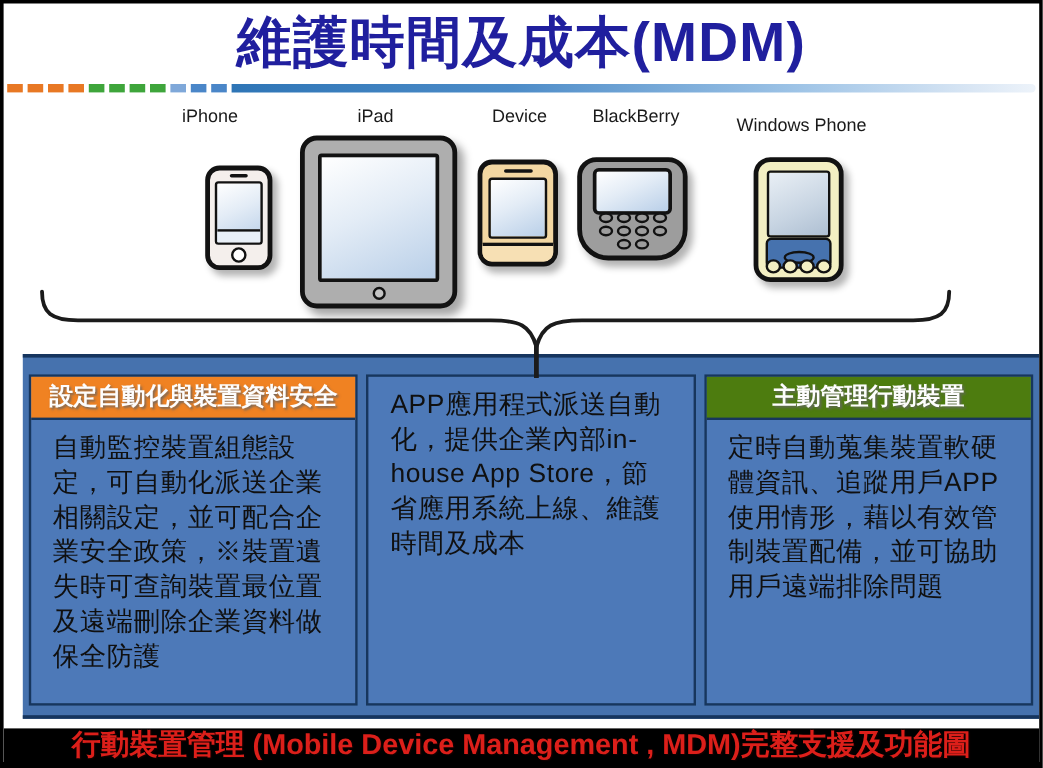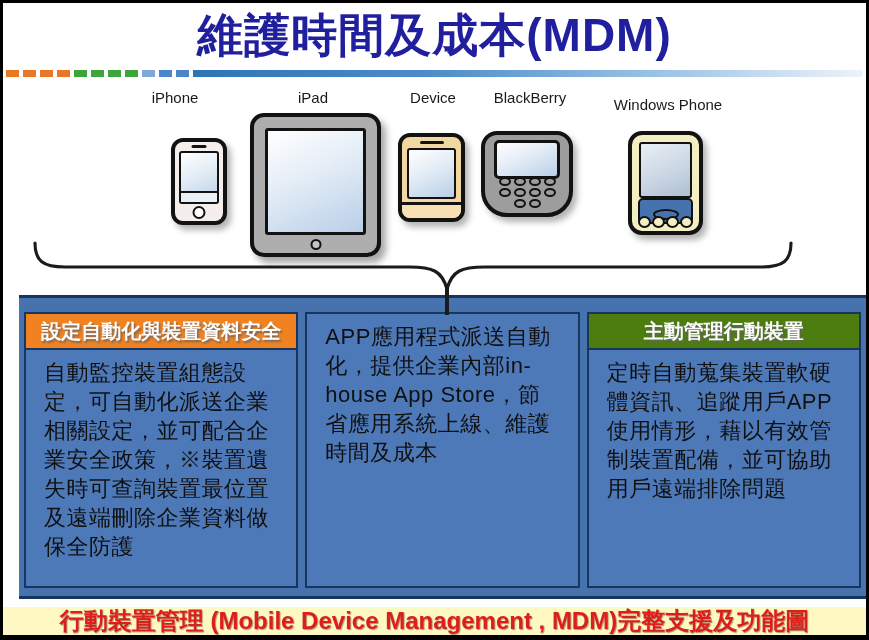--- a/index.html
+++ b/index.html
@@ -112,21 +112,21 @@
     text-shadow:1.5px 1.5px 2px rgba(100,100,100,0.85);
     white-space:nowrap;overflow:hidden;
   }
   .col-body{
     padding:8px 18px;font-size:22px;line-height:1.32;color:#101010;
     letter-spacing:0.5px;
   }
   
   .footer{
     position:absolute;top:604px;left:0;right:0;height:28px;
-    background:#fef9c3;
+    background:#000000;
     text-align:center;line-height:28px;
     font-size:24px;font-weight:bold;color:#DC1F1A;
     white-space:nowrap;
     text-shadow:1px 1px 1px rgba(60,0,0,0.4);
   }
 </style>
 </head>
 <body>
 
 <div class="page">

